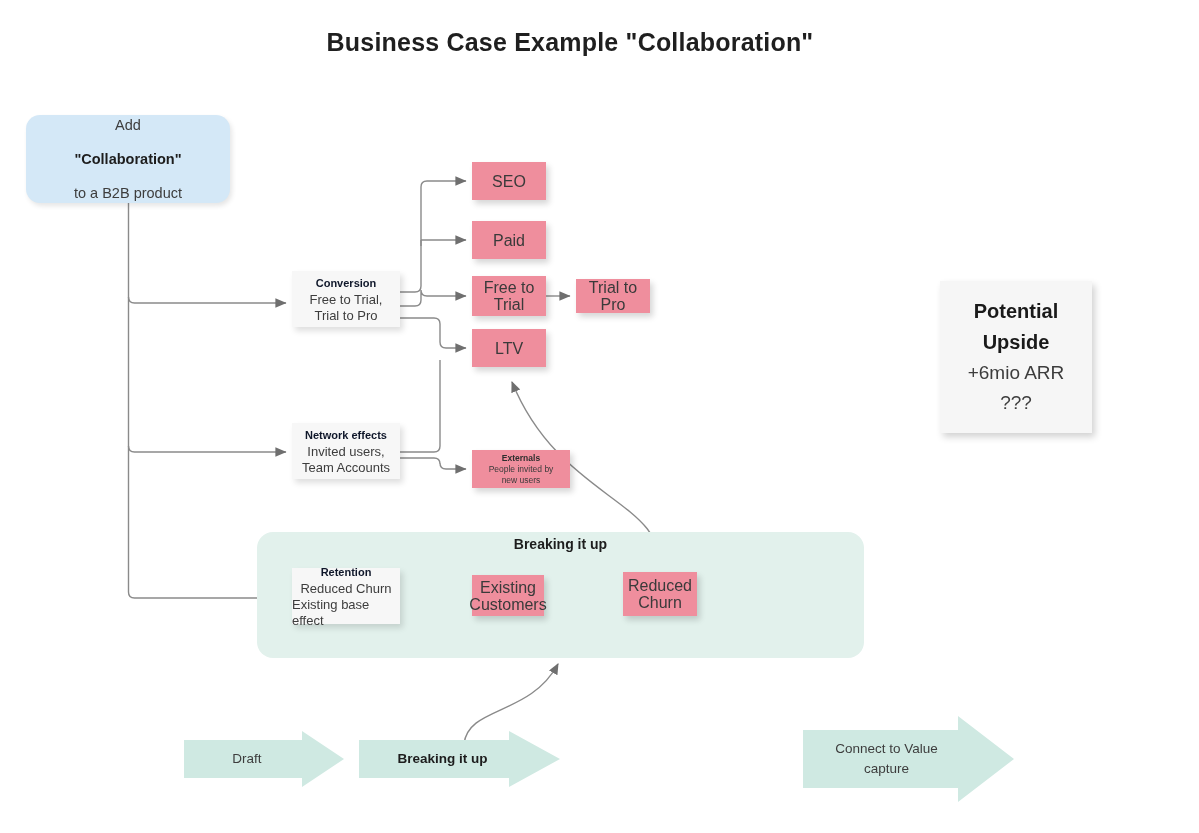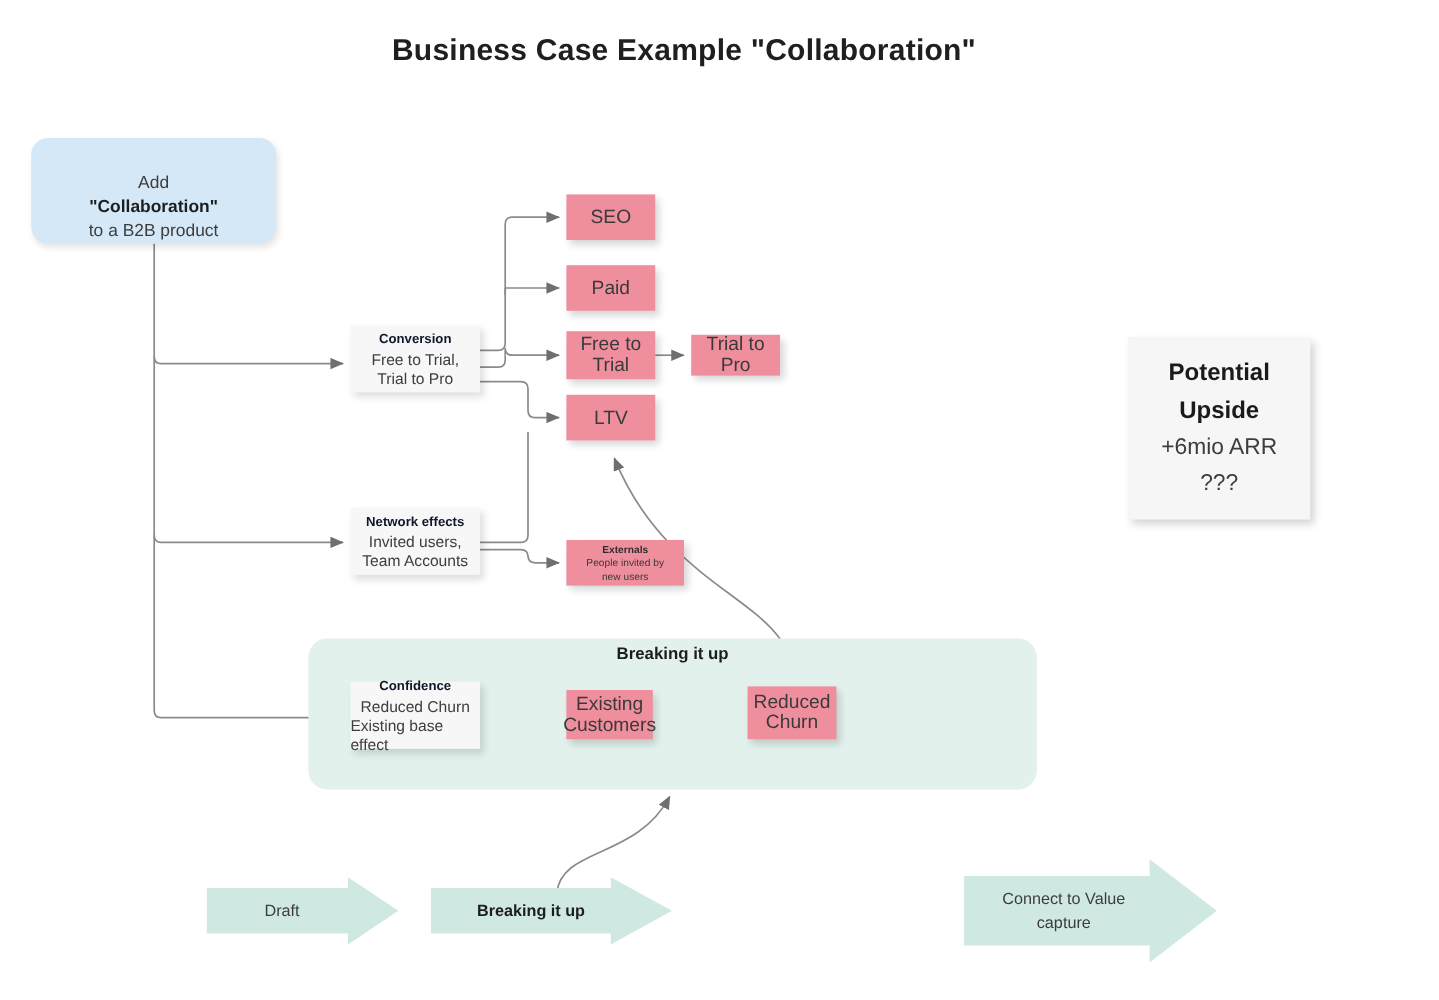--- a/index.html
+++ b/index.html
@@ -29,21 +29,21 @@
     color: #1f1f1f;
     letter-spacing: .2px;
   }
 
   
   #start-node {
     left: 26px; top: 115px; width: 204px; height: 88px;
     background: #d4e8f7;
     border-radius: 14px;
     display: flex; flex-direction: column;
-    align-items: center; justify-content: flex-end;
+    align-items: center; justify-content: space-between;
     font-size: 14.5px;
     line-height: 20px;
     color: #3d3d3d;
     box-shadow: 2px 3px 5px rgba(0,0,0,.10);
   }
   #start-node .b { font-weight: bold; color: #1d1d1d; }
 
   
   .card {
     background: #f7f7f7;
@@ -109,21 +109,21 @@
   
   .chevron {
     height: 56px;
     background: #cfe9e2;
     display: flex; align-items: center; justify-content: center;
     font-size: 13.5px; line-height: 20px; color: #3d3d3d;
     text-align: center;
     padding-right: 34px;
   }
   .chevron.bold { font-weight: bold; color: #1d1d1d; }
-  #chev-draft   { left: 172px; top: 731px; width: 160px;
+  #chev-draft   { left: 184px; top: 731px; width: 160px;
     clip-path: polygon(0 9px, 118px 9px, 118px 0, 160px 28px, 118px 56px, 118px 47px, 0 47px); }
   #chev-breaking{ left: 359px; top: 731px; width: 201px;
     clip-path: polygon(0 9px, 150px 9px, 150px 0, 201px 28px, 150px 56px, 150px 47px, 0 47px); }
   #chev-confidence{ left: 581px; top: 716px; width: 211px; height: 86px; padding-right: 44px;
     clip-path: polygon(0 14px, 155px 14px, 155px 0, 211px 43px, 155px 86px, 155px 72px, 0 72px); }
   #chev-connect { left: 803px; top: 716px; width: 211px; height: 86px; padding-right: 44px;
     clip-path: polygon(0 14px, 155px 14px, 155px 0, 211px 43px, 155px 86px, 155px 72px, 0 72px); }
 
   #connectors { left: 0; top: 0; width: 1199px; height: 833px; pointer-events: none; }
 </style>
@@ -186,21 +186,21 @@
     <span>Trial to Pro</span>
   </div>
 
   <div class="abs card" id="card-network">
     <span class="hd">Network effects</span>
     <span>Invited users,</span>
     <span>Team Accounts</span>
   </div>
 
   <div class="abs card" id="card-retention">
-    <span class="hd">Confidence</span>
+    <span class="hd">Retention</span>
     <span>Reduced Churn</span>
     <span>Existing base effect</span>
   </div>
 
   <div class="abs pink" id="pink-seo">
     <span>SEO</span>
   </div>
   <div class="abs pink" id="pink-paid">
     <span>Paid</span>
   </div>

